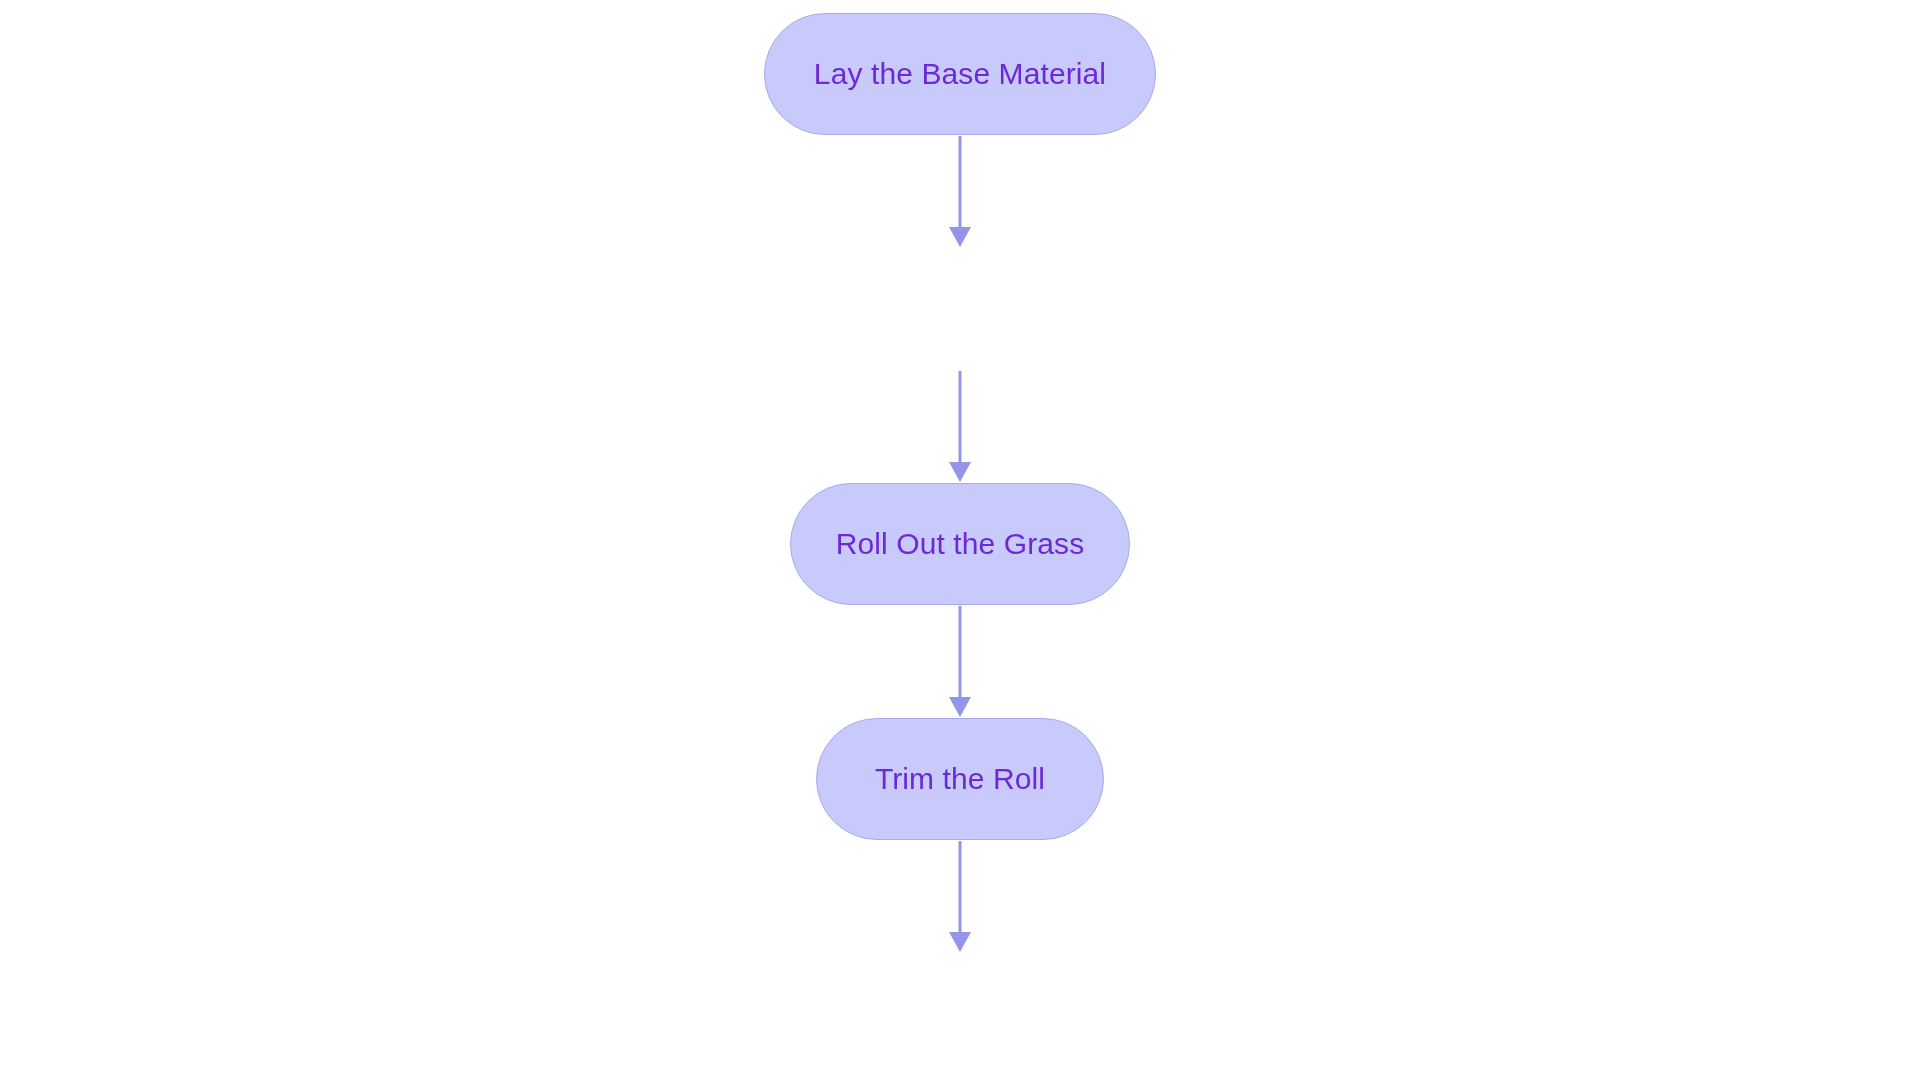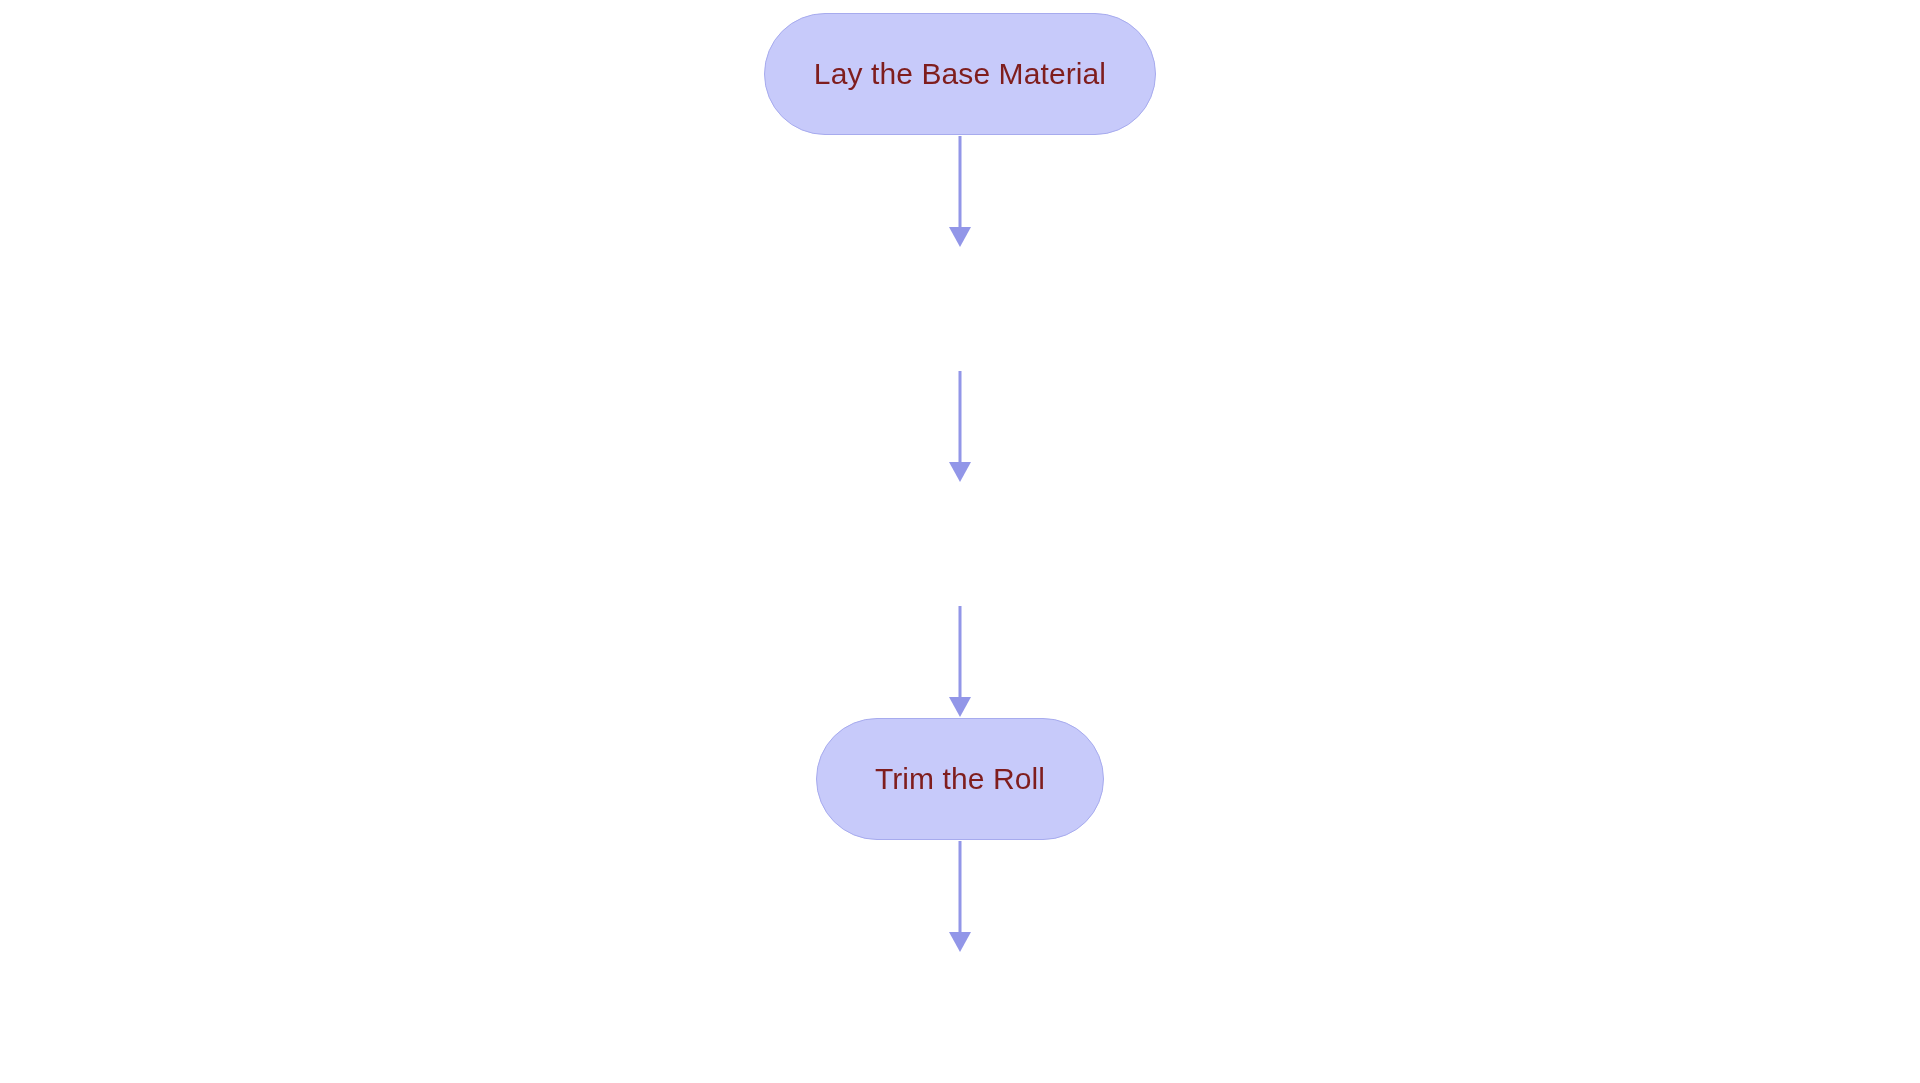--- a/index.html
+++ b/index.html
@@ -30,21 +30,21 @@
     align-items: center;
     justify-content: center;
     background: #c7cafa;
     border: 1.6px solid #a7abee;
     border-radius: 9999px;
     height: 122px;
     left: 50%;
     transform: translateX(-50%);
   }
   .flow-node .node-label {
-    color: #7f1d1d;
+    color: #6d28d9;
     font-size: 30px;
     font-weight: 400;
     letter-spacing: 0.1px;
     white-space: nowrap;
     line-height: 1;
     font-family: "Liberation Sans", "DejaVu Sans", sans-serif;
   }
 
   
   #node-0 { top: 13px;  width: 392px; }
@@ -103,20 +103,23 @@
     <div class="edge-line"></div>
     <div class="edge-arrowhead"></div>
   </div>
 
 
   <div class="flow-edge" id="edge-1">
     <div class="edge-line"></div>
     <div class="edge-arrowhead"></div>
   </div>
 
+  <div class="flow-node" id="node-2">
+    <span class="node-label">Roll Out the Grass</span>
+  </div>
 
   <div class="flow-edge" id="edge-2">
     <div class="edge-line"></div>
     <div class="edge-arrowhead"></div>
   </div>
 
   <div class="flow-node" id="node-3">
     <span class="node-label">Trim the Roll</span>
   </div>
 

